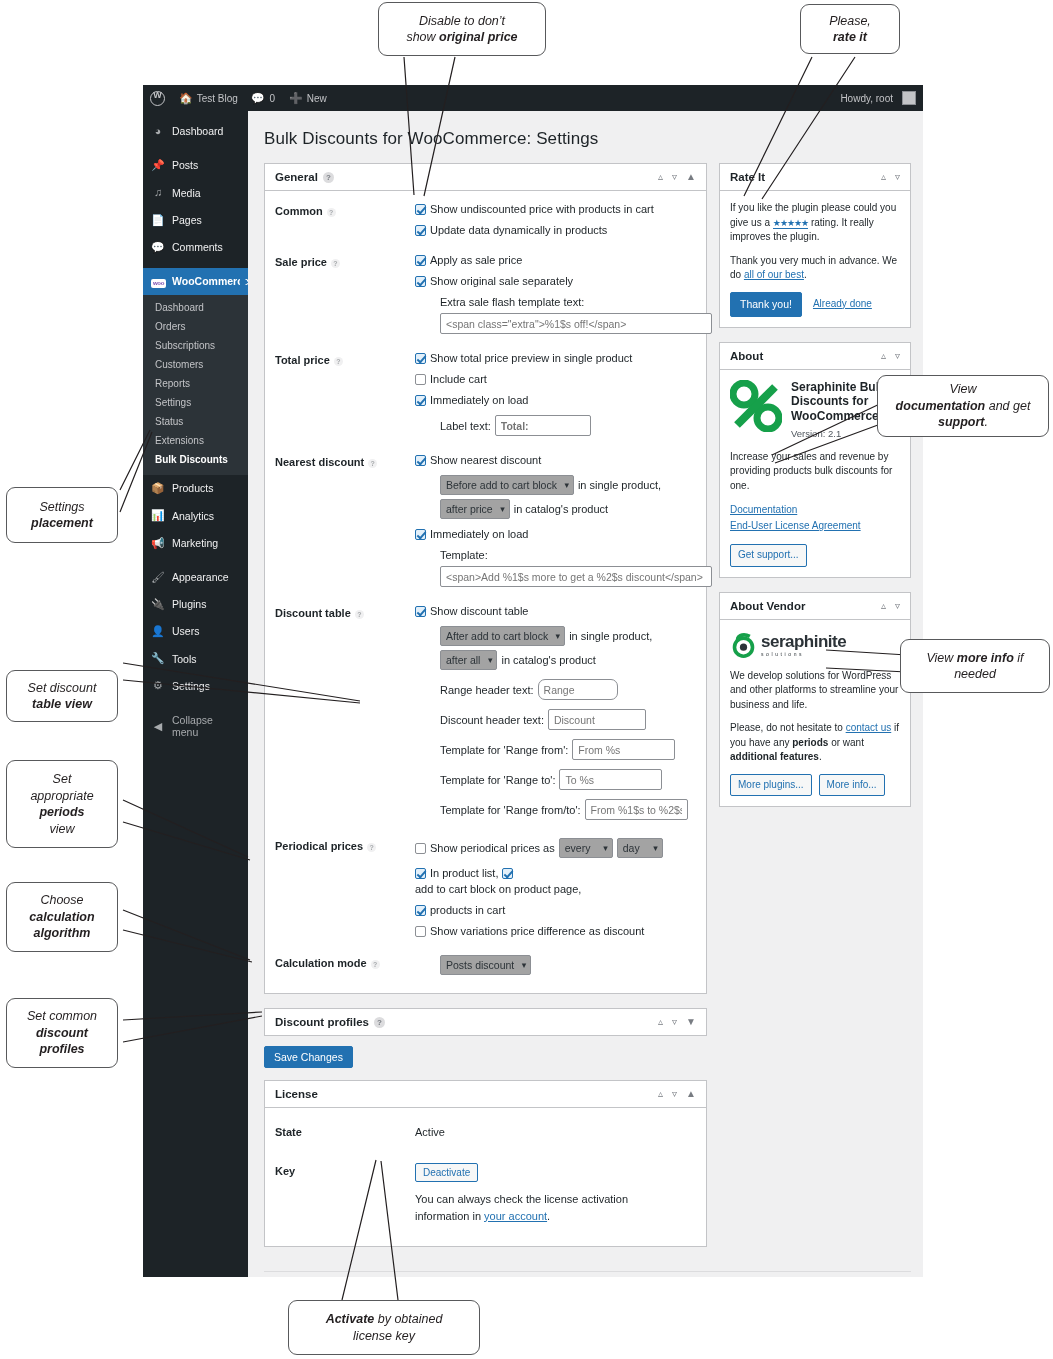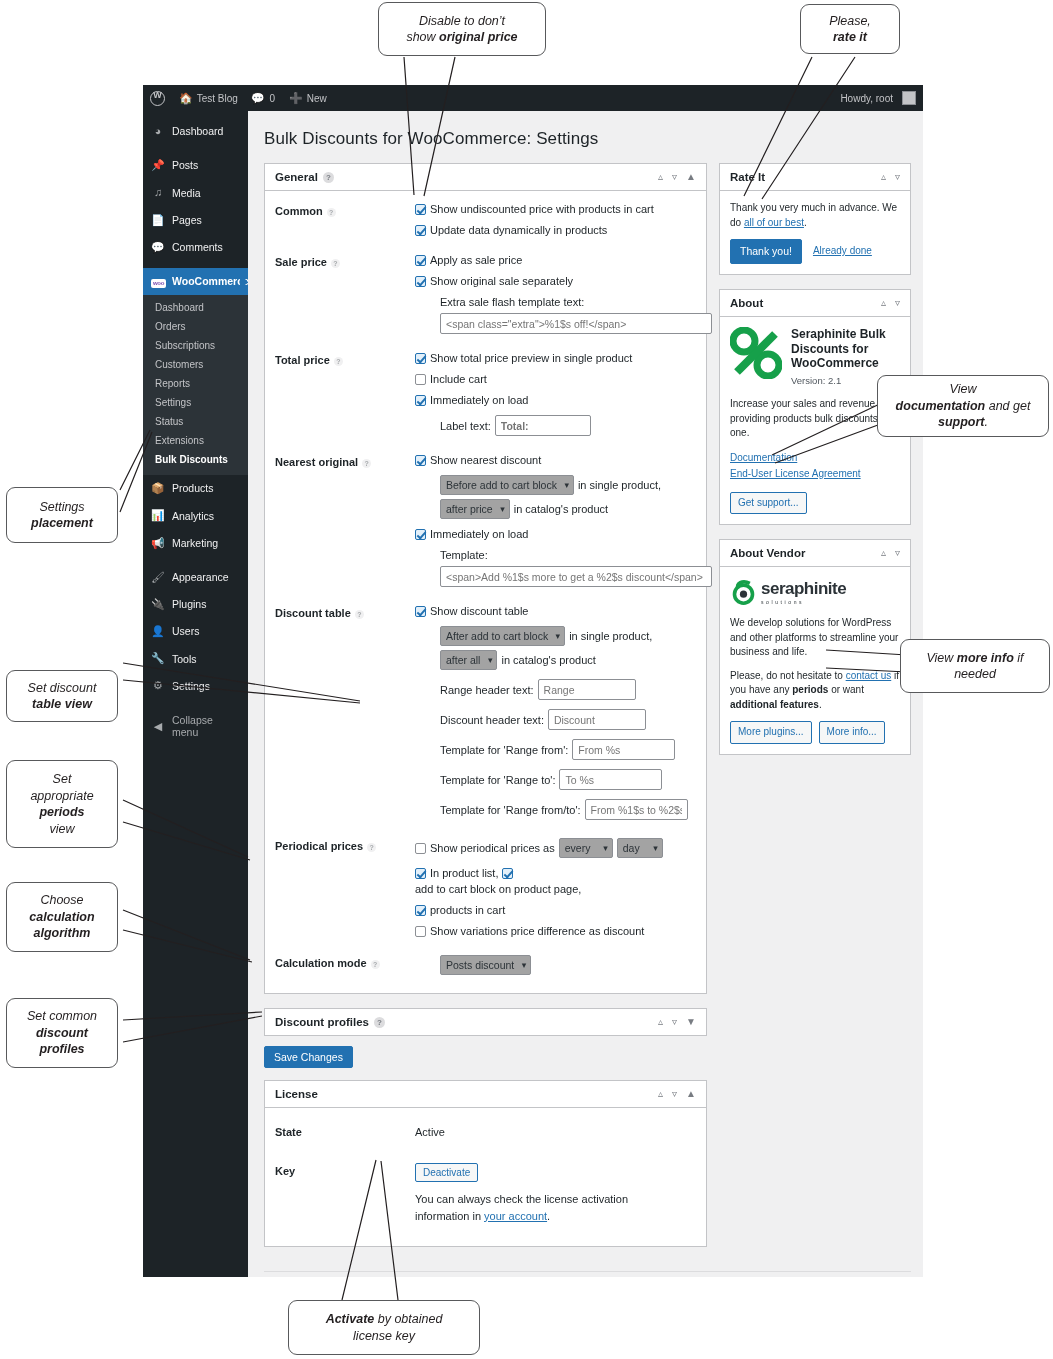--- a/index.html
+++ b/index.html
@@ -459,21 +459,21 @@
                   </div>
                   <div class="fieldline indent">
                     <span>Label text:</span>
                     <input class="txt" style="width: 96px; font-weight: bold;" placeholder="Total:">
                   </div>
                 </div>
               </div>
 
               <div class="srow" style="margin-bottom:18px;">
                 <div class="srow-label">
-                  <span>Nearest original</span><span class="pb-help">?</span>
+                  <span>Nearest discount</span><span class="pb-help">?</span>
                 </div>
                 <div class="srow-field">
                   <div class="fieldline">
                     <span class="cb checked"></span>
                     <span class="cblabel">Show nearest discount</span>
                   </div>
                   <div class="fieldline indent" style="max-width:250px;">
                     <span class="sel">Before add to cart block</span>
                     <span class="smalltext">in single product,</span>
                     <span class="sel">after price</span>
@@ -502,21 +502,21 @@
                     <span class="cblabel">Show discount table</span>
                   </div>
                   <div class="fieldline indent" style="max-width:250px;">
                     <span class="sel">After add to cart block</span>
                     <span class="smalltext">in single product,</span>
                     <span class="sel">after all</span>
                     <span class="smalltext">in catalog's product</span>
                   </div>
                   <div class="fieldline indent">
                     <span>Range header text:</span>
-                    <input class="txt" style="width: 98px;" placeholder="Range">
+                    <input class="txt" style="width: 80px; border-radius: 7px;" placeholder="Range">
                   </div>
                   <div class="fieldline indent">
                     <span>Discount header text:</span>
                     <input class="txt" style="width: 98px;" placeholder="Discount">
                   </div>
                   <div class="fieldline indent">
                     <span>Template for 'Range from':</span>
                     <input class="txt" style="width: 103px;" placeholder="From %s">
                   </div>
                   <div class="fieldline indent">
@@ -627,20 +627,23 @@
 
           <div class="postbox">
             <div class="pb-head">
               <span class="pb-title">Rate It</span>
               <span class="pb-actions">
                 <span>▵</span>
                 <span>▿</span>
               </span>
             </div>
             <div class="side-body">
+              <p>
+                <span>If you like the plugin please could you give us a </span><span class="stars">★★★★★</span><span> rating. It really improves the plugin.</span>
+              </p>
               <p>
                 <span>Thank you very much in advance. We do </span><a class="lnk" href="#">all of our best</a><span>.</span>
               </p>
               <div style="display:flex; align-items:center; gap:11px;">
                 <span class="btn-primary">Thank you!</span>
                 <a class="lnk" href="#" style="font-size:10px;">Already done</a>
               </div>
             </div>
           </div>
 

